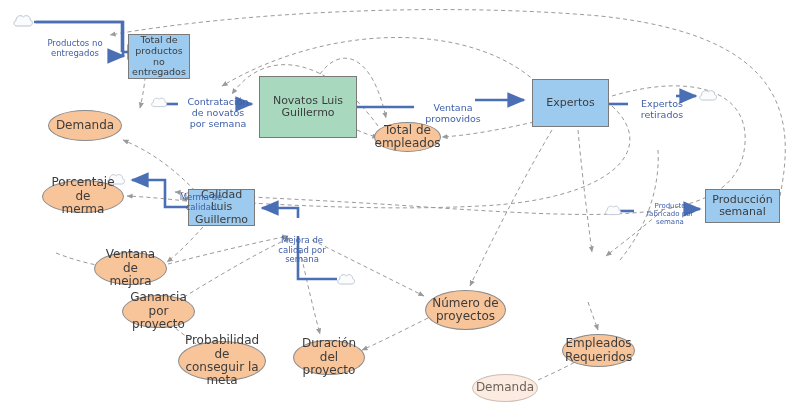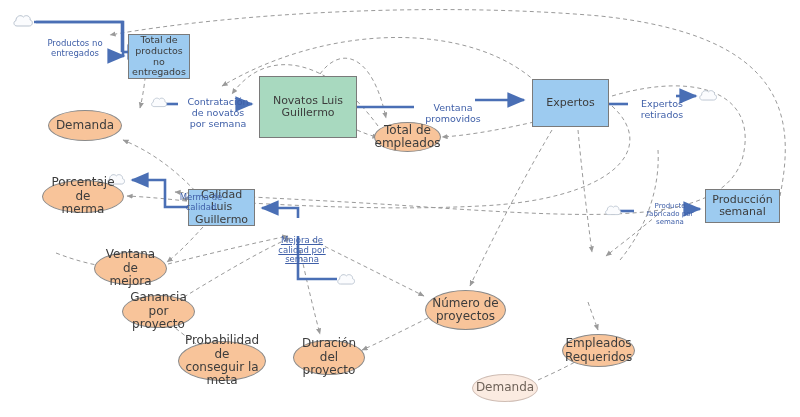--- a/index.html
+++ b/index.html
@@ -285,21 +285,21 @@
 promovidos</span>
   </div>
   <div class="flowlabel lg" style="left:630px;top:88px;width:64px;">
     <span style="white-space: pre-line;">Expertos
 retirados</span>
   </div>
   <div class="flowlabel" style="left:132px;top:183px;width:58px;margin-left:40px;">
     <span style="white-space: pre-line;">Merma de
 calidad</span>
   </div>
-  <div class="flowlabel" style="left:272px;top:226px;width:60px;text-decoration:underline;">
+  <div class="flowlabel" style="left:272px;top:226px;width:60px;">
     <span style="white-space: pre-line;">Mejora de
 calidad por
 semana</span>
   </div>
   <div class="flowlabel sm" style="left:637px;top:194px;width:66px;">
     <span style="white-space: pre-line;">Producto
 fabricado por
 semana</span>
   </div>
 

